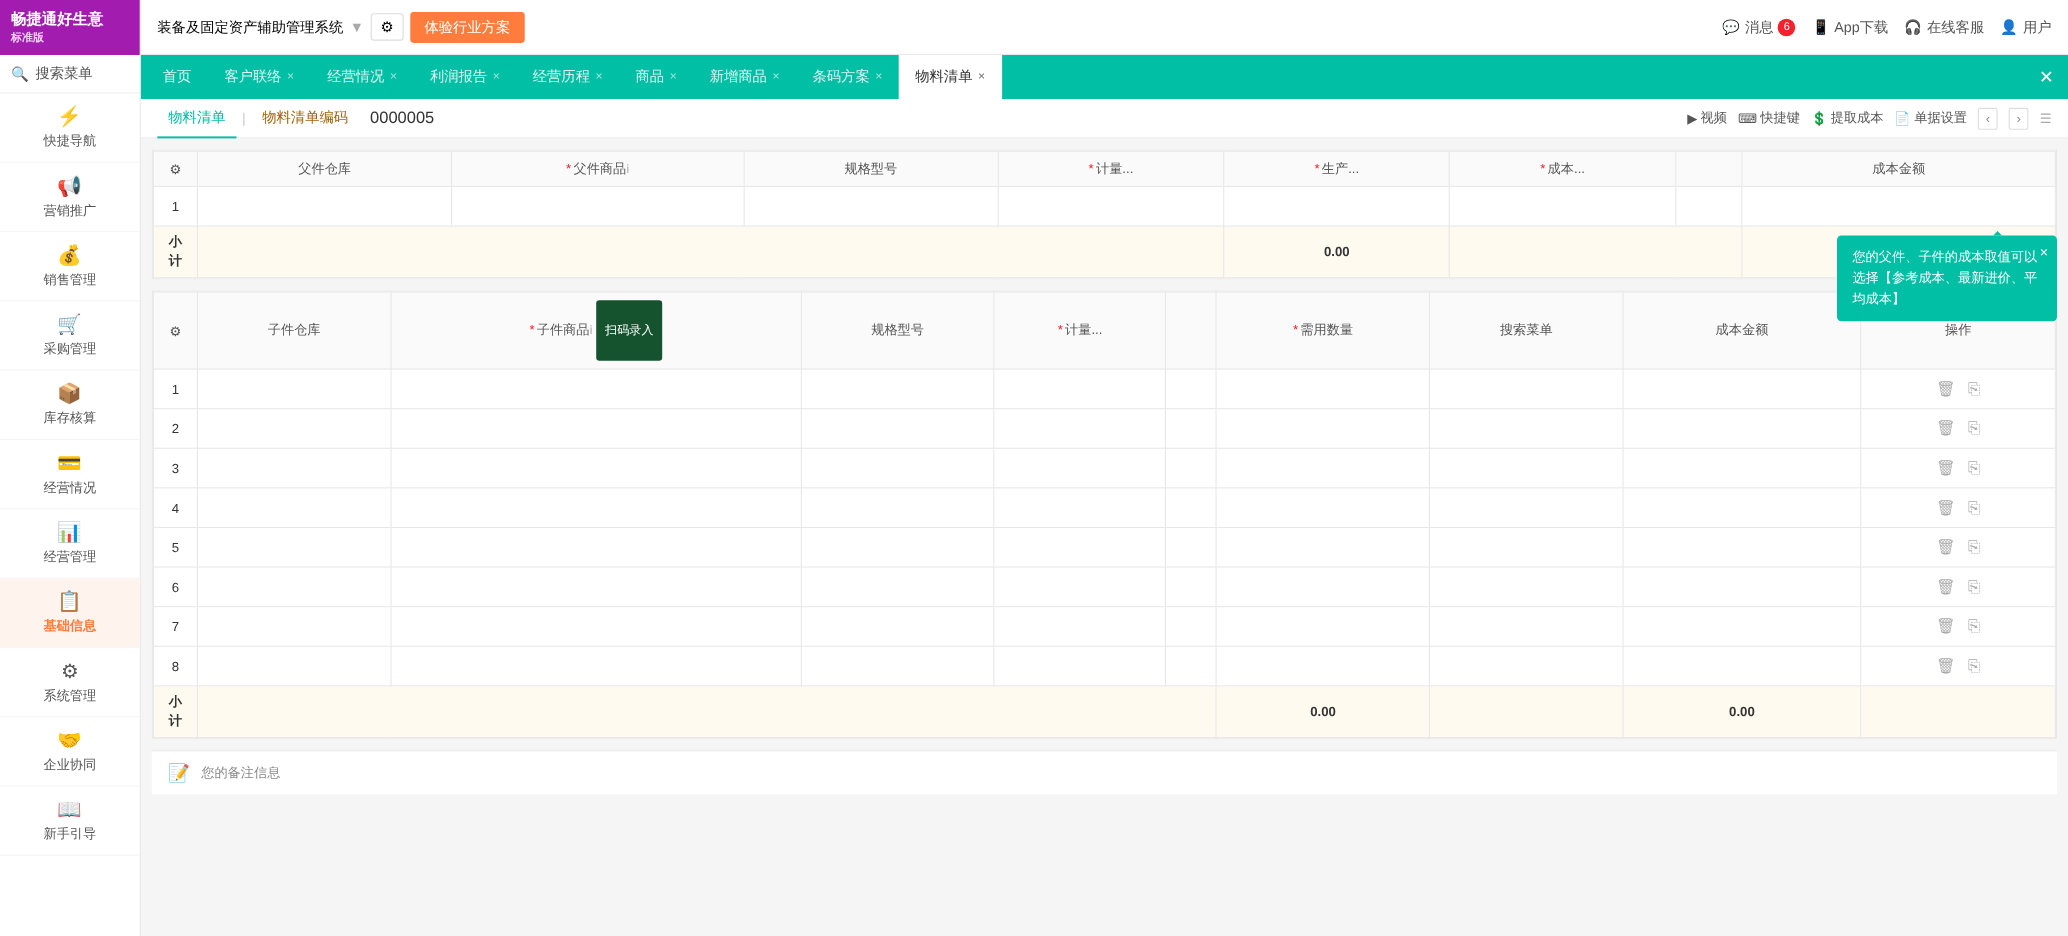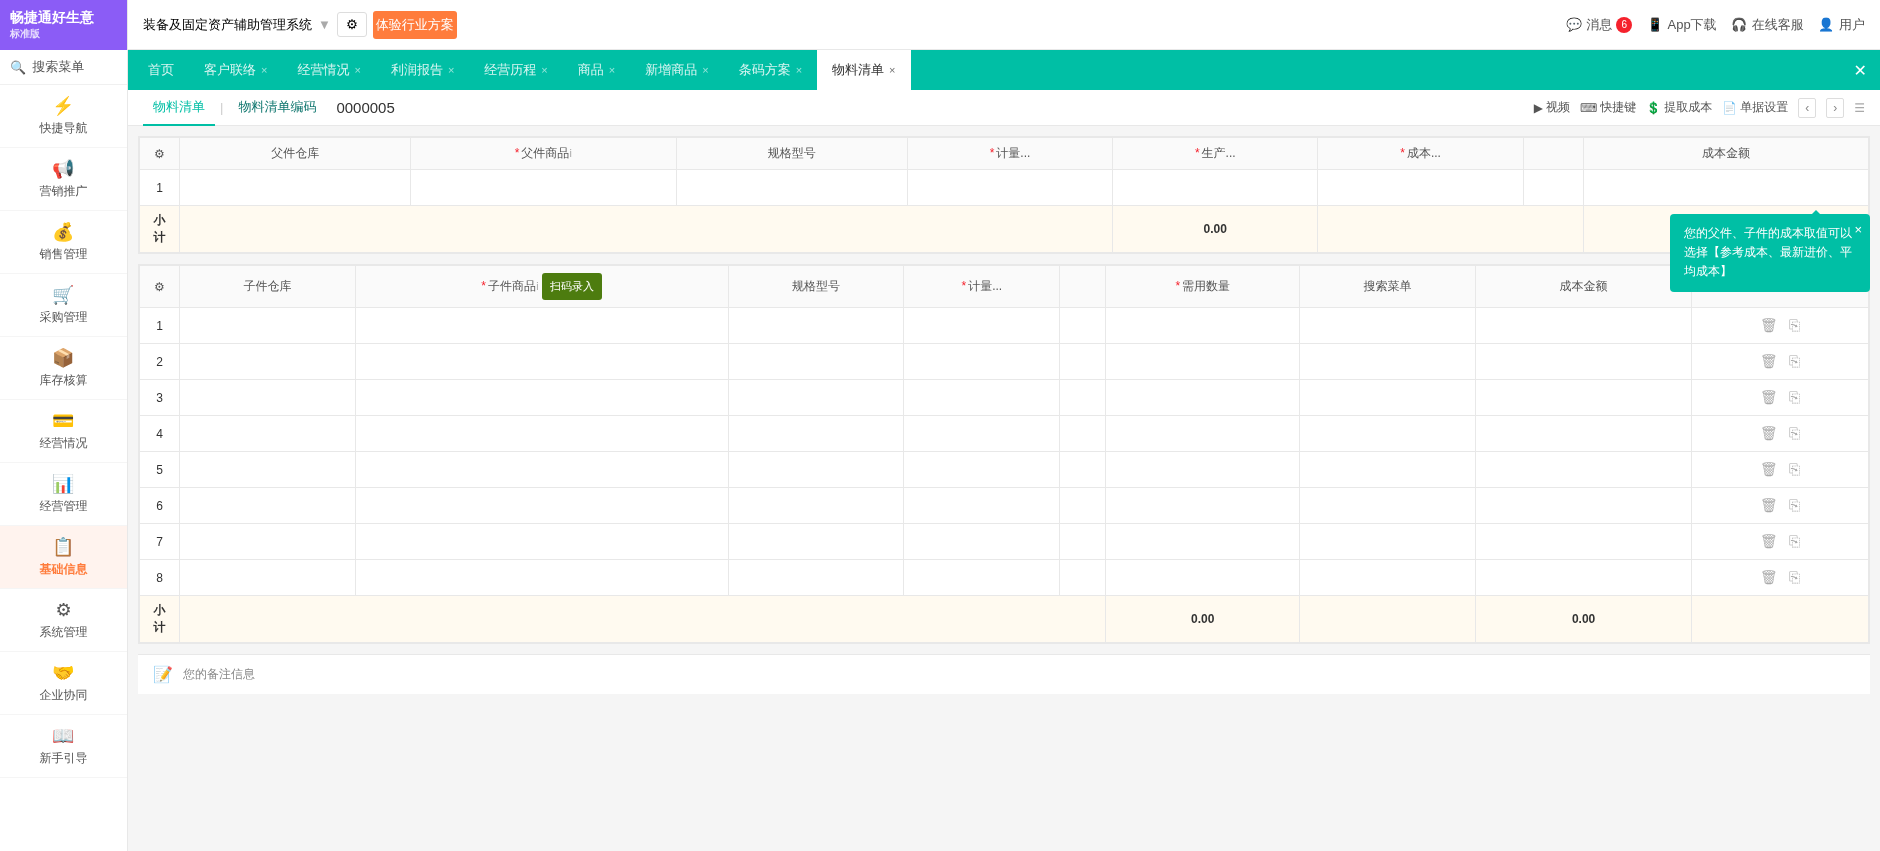--- a/index.html
+++ b/index.html
@@ -8,21 +8,21 @@
     
     .sidebar {
       width: 128px;
       background: #fff;
       border-right: 1px solid #e8e8e8;
       display: flex;
       flex-direction: column;
       flex-shrink: 0;
     }
     .sidebar-logo {
-      background: #8b5cf6;
+      background: #a21caf;
       height: 50px;
       display: flex;
       align-items: center;
       padding: 0 10px;
       color: white;
       font-size: 14px;
       font-weight: bold;
     }
     .sidebar-logo .sub { font-size: 10px; color: rgba(255,255,255,0.8); }
     .sidebar-search {
@@ -59,21 +59,21 @@
       height: 50px;
       background: #fff;
       border-bottom: 1px solid #e8e8e8;
       display: flex;
       align-items: center;
       padding: 0 15px;
       justify-content: space-between;
     }
     .topbar-left { display: flex; align-items: center; gap: 6px; }
     .gear-btn { background: none; border: 1px solid #ddd; border-radius: 3px; padding: 4px 8px; cursor: pointer; }
-    .trial-btn { background: #ff7c3c; color: white; border: none; border-radius: 3px; padding: 5px 3px; cursor: pointer; font-size: 13px; }
+    .trial-btn { background: #ff7c3c; color: white; border: none; border-radius: 3px; padding: 5px 13px; cursor: pointer; font-size: 13px; }
     .topbar-right { display: flex; align-items: center; gap: 15px; color: #555; font-size: 13px; }
     .topbar-right-item { display: flex; align-items: center; gap: 4px; cursor: pointer; }
     .badge { background: #f5222d; color: white; border-radius: 50%; width: 16px; height: 16px; font-size: 10px; display: flex; align-items: center; justify-content: center; }
 
     
     .nav-tabs {
       background: #00bfa5;
       display: flex;
       align-items: center;
       height: 40px;
@@ -98,21 +98,21 @@
     .subtab-bar {
       background: #fff;
       border-bottom: 1px solid #e8e8e8;
       display: flex;
       align-items: center;
       padding: 0 15px;
       height: 36px;
       justify-content: space-between;
     }
     .subtab-left { display: flex; align-items: center; gap: 5px; }
-    .subtab { padding: 0 10px; height: 36px; display: flex; align-items: center; cursor: pointer; font-size: 13px; border-bottom: 2px solid transparent; color: #0f766e; }
+    .subtab { padding: 0 10px; height: 36px; display: flex; align-items: center; cursor: pointer; font-size: 13px; border-bottom: 2px solid transparent; color: #a16207; }
     .subtab.active { color: #00bfa5; border-bottom-color: #00bfa5; }
     .subtab-id { color: #333; font-size: 15px; margin-left: 5px; }
     .subtab-right { display: flex; align-items: center; gap: 10px; font-size: 12px; color: #555; }
     .subtab-right-item { display: flex; align-items: center; gap: 3px; cursor: pointer; }
 
     
     .content {
       flex: 1;
       overflow-y: auto;
       background: #f5f5f5;
@@ -156,25 +156,25 @@
       color: #333;
       height: 36px;
     }
     .subtotal-row td {
       background: #fffaf0;
       font-weight: bold;
     }
     .required { color: #f5222d; margin-right: 2px; }
     .info-icon { color: #aaa; font-size: 11px; }
     .scan-btn {
-      background: #4d7c0f;
+      background: #14532d;
       color: white;
       border: none;
       border-radius: 3px;
-      padding: 6px 8px;
+      padding: 20px 8px;
       font-size: 11px;
       cursor: pointer;
     }
     .action-btn {
       background: none;
       border: none;
       cursor: pointer;
       color: #aaa;
       font-size: 14px;
       padding: 2px 4px;

